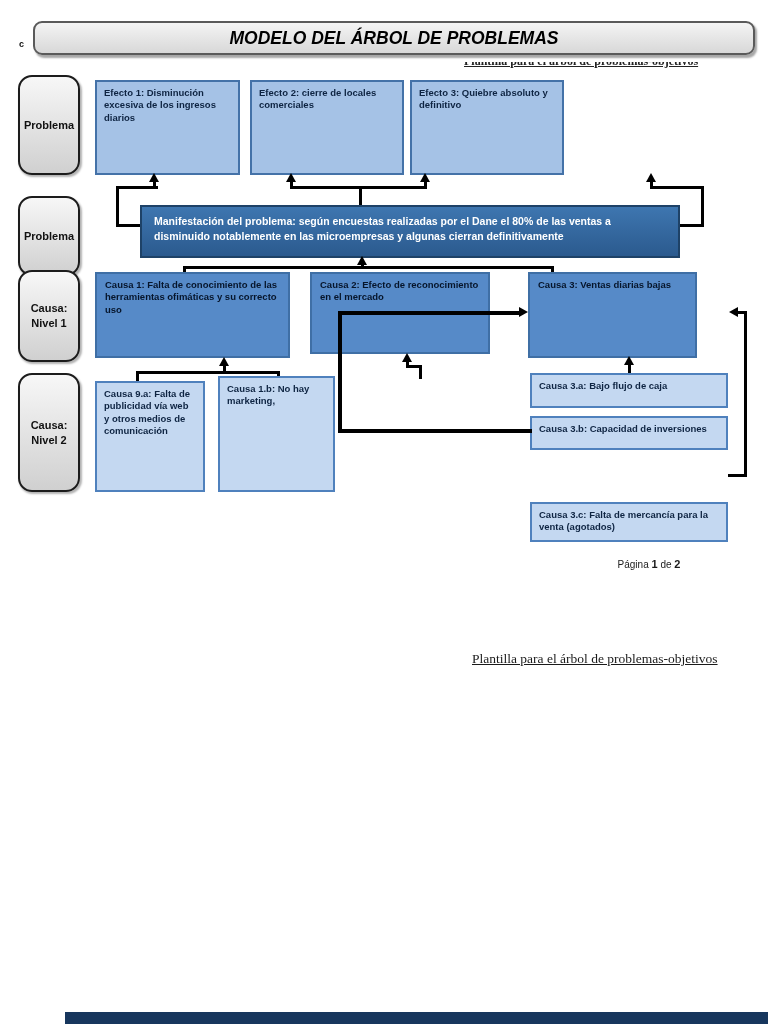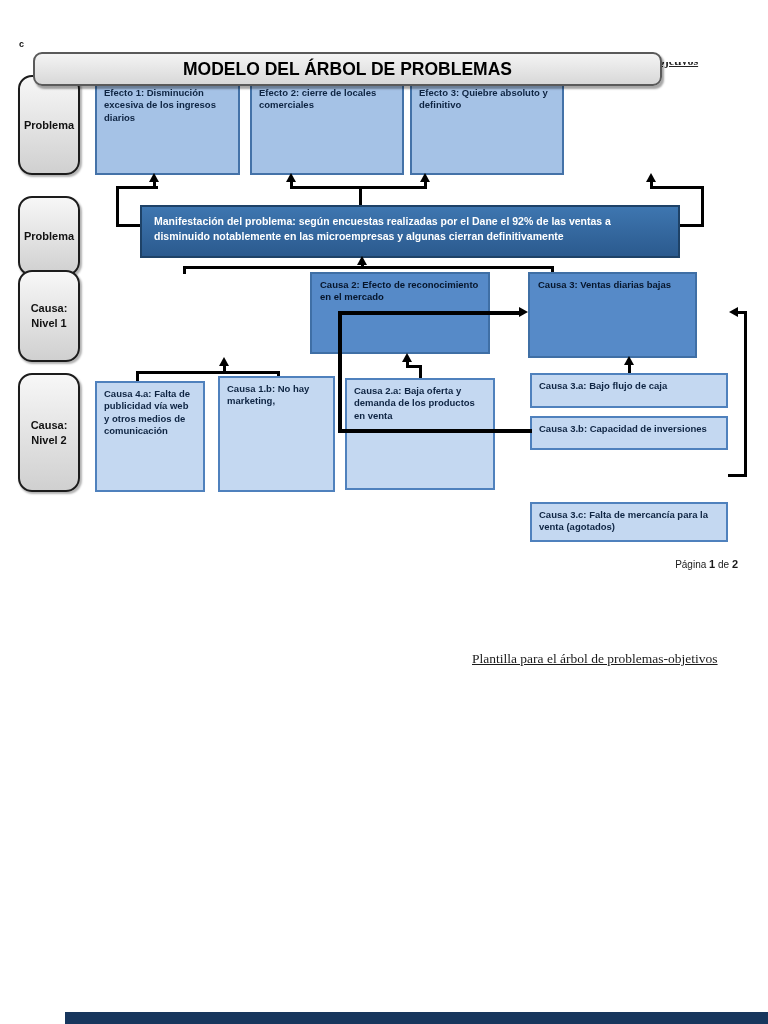--- a/index.html
+++ b/index.html
@@ -32,21 +32,21 @@
   .serifhead{font-family:"Liberation Serif",serif;font-size:21px;color:#333;letter-spacing:1px;}
   .seriflink{font-family:"Liberation Serif",serif;font-size:13.5px;color:#1a1a1a;text-decoration:underline;}
   .bar{background:#17365d;}
 </style>
 </head>
 <body>
 
 <div class="page">
 
   <div class="abs corner" style="left:19px;top:39px;">c</div>
-  <div class="abs hdr" style="left:33px;top:52px;width:629px;height:34px;">
+  <div class="abs hdr" style="left:33px;top:21px;width:722px;height:34px;font-style:italic;">
     <span>MODELO DEL ÁRBOL DE PROBLEMAS</span>
   </div>
   <div class="abs clip" style="left:464px;top:62px;width:274px;height:11px;">
     <span>Plantilla para el árbol de problemas-objetivos</span>
   </div>
 
   <div class="abs side" style="left:18px;top:75px;width:62px;height:100px;">
     <span>Problema</span></div>
   <div class="abs side" style="left:18px;top:196px;width:62px;height:80px;">
     <span>Problema</span></div>
@@ -54,28 +54,28 @@
     <span>Causa:
 Nivel 1</span></div>
   <div class="abs side" style="left:18px;top:373px;width:62px;height:119px;">
     <span>Causa:
 Nivel 2</span></div>
 
   <div class="abs box effect" style="left:95px;top:80px;width:145px;height:95px;">Efecto 1: Disminución excesiva de los ingresos diarios</div>
   <div class="abs box effect" style="left:250px;top:80px;width:154px;height:95px;">Efecto 2: cierre de locales comerciales</div>
   <div class="abs box effect" style="left:410px;top:80px;width:154px;height:95px;">Efecto 3: Quiebre absoluto y definitivo</div>
 
-  <div class="abs box problem" style="left:140px;top:205px;width:540px;height:53px;">Manifestación del problema: según encuestas realizadas por el Dane el 92% de las ventas a disminuido notablemente en las microempresas  y algunas cierran definitivamente</div>
+  <div class="abs box problem" style="left:140px;top:205px;width:540px;height:53px;">Manifestación del problema: según encuestas realizadas por el Dane el 80% de las ventas a disminuido notablemente en las microempresas  y algunas cierran definitivamente</div>
 
+  <div class="abs box lv1" style="left:95px;top:272px;width:195px;height:86px;">Causa 1: Falta de conocimiento de las herramientas ofimáticas y su correcto uso</div>
   <div class="abs box lv1" style="left:310px;top:272px;width:180px;height:82px;">Causa 2: Efecto de reconocimiento en el mercado</div>
   <div class="abs box lv1" style="left:528px;top:272px;width:169px;height:86px;">Causa 3: Ventas diarias bajas</div>
 
-  <div class="abs box lv2" style="left:95px;top:381px;width:110px;height:111px;">Causa 4.a: Falta de publicidad vía web y otros medios de comunicación</div>
+  <div class="abs box lv2" style="left:95px;top:381px;width:110px;height:111px;">Causa 9.a: Falta de publicidad vía web y otros medios de comunicación</div>
   <div class="abs box lv2" style="left:218px;top:376px;width:117px;height:116px;">Causa 1.b: No hay marketing,</div>
-  <div class="abs box lv2" style="left:345px;top:378px;width:150px;height:112px;">Causa 2.a: Baja oferta y demanda de los productos en venta</div>
   <div class="abs box lv2" style="left:530px;top:373px;width:198px;height:35px;">Causa 3.a: Bajo flujo de caja</div>
   <div class="abs box lv2" style="left:530px;top:416px;width:198px;height:34px;">Causa 3.b: Capacidad de inversiones</div>
   <div class="abs box lv2" style="left:530px;top:458px;width:198px;height:40px;margin-top:44px;">Causa 3.c: Falta de mercancía para la venta (agotados)</div>
 
   <div class="ln" style="left:116px;top:224px;width:26px;height:3px;"></div>
   <div class="ln" style="left:116px;top:186px;width:3px;height:41px;"></div>
   <div class="ln" style="left:116px;top:186px;width:42px;height:3px;"></div>
   <div class="ln" style="left:153px;top:180px;width:3px;height:9px;"></div>
   <div class="arr up" style="left:149px;top:173px;"></div>
 
@@ -115,21 +115,21 @@
   <div class="ln" style="left:338px;top:429px;width:194px;height:4px;z-index:3;"></div>
   <div class="ln" style="left:338px;top:311px;width:4px;height:122px;z-index:3;"></div>
   <div class="ln" style="left:338px;top:311px;width:182px;height:4px;z-index:3;"></div>
   <div class="arr right" style="left:519px;top:307px;z-index:3;"></div>
 
   <div class="ln" style="left:728px;top:474px;width:19px;height:3px;"></div>
   <div class="ln" style="left:744px;top:311px;width:3px;height:166px;"></div>
   <div class="ln" style="left:738px;top:311px;width:9px;height:3px;"></div>
   <div class="arr left" style="left:729px;top:307px;"></div>
 
-  <div class="abs pgnum" style="left:560px;top:558px;width:178px;text-align:right;">
+  <div class="abs pgnum" style="left:560px;top:558px;width:178px;text-align:center;">
     <span>Página</span>
     <b>1</b>
     <span>de</span>
     <b>2</b>
   </div>
   <div class="abs seriflink" style="left:472px;top:651px;width:266px;">Plantilla para el árbol de problemas-objetivos</div>
 
   <div class="abs bar" style="left:65px;top:1012px;width:703px;height:12px;"></div>
 
 </div>

